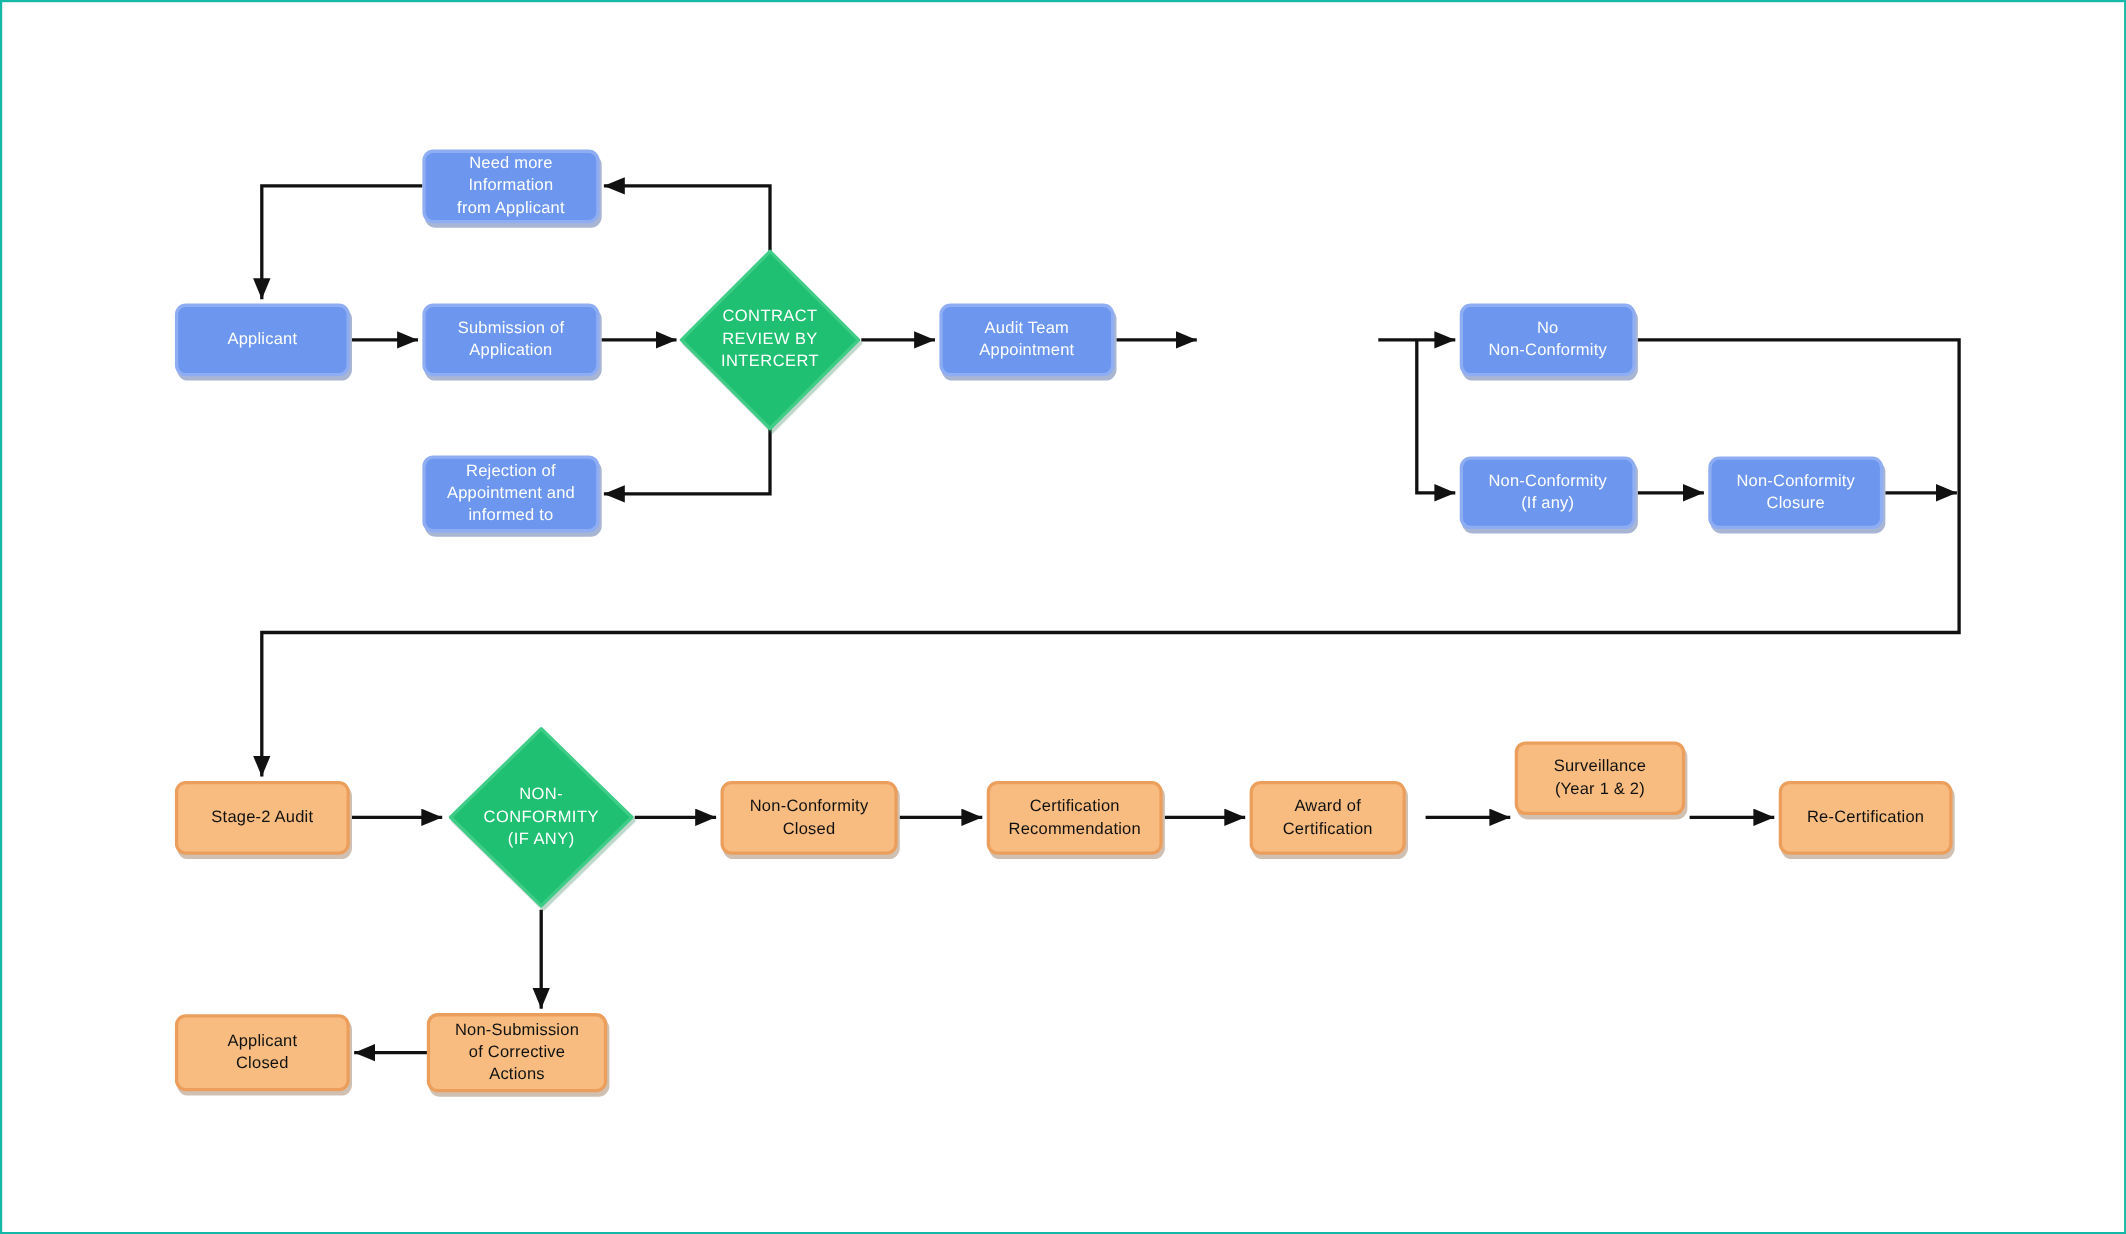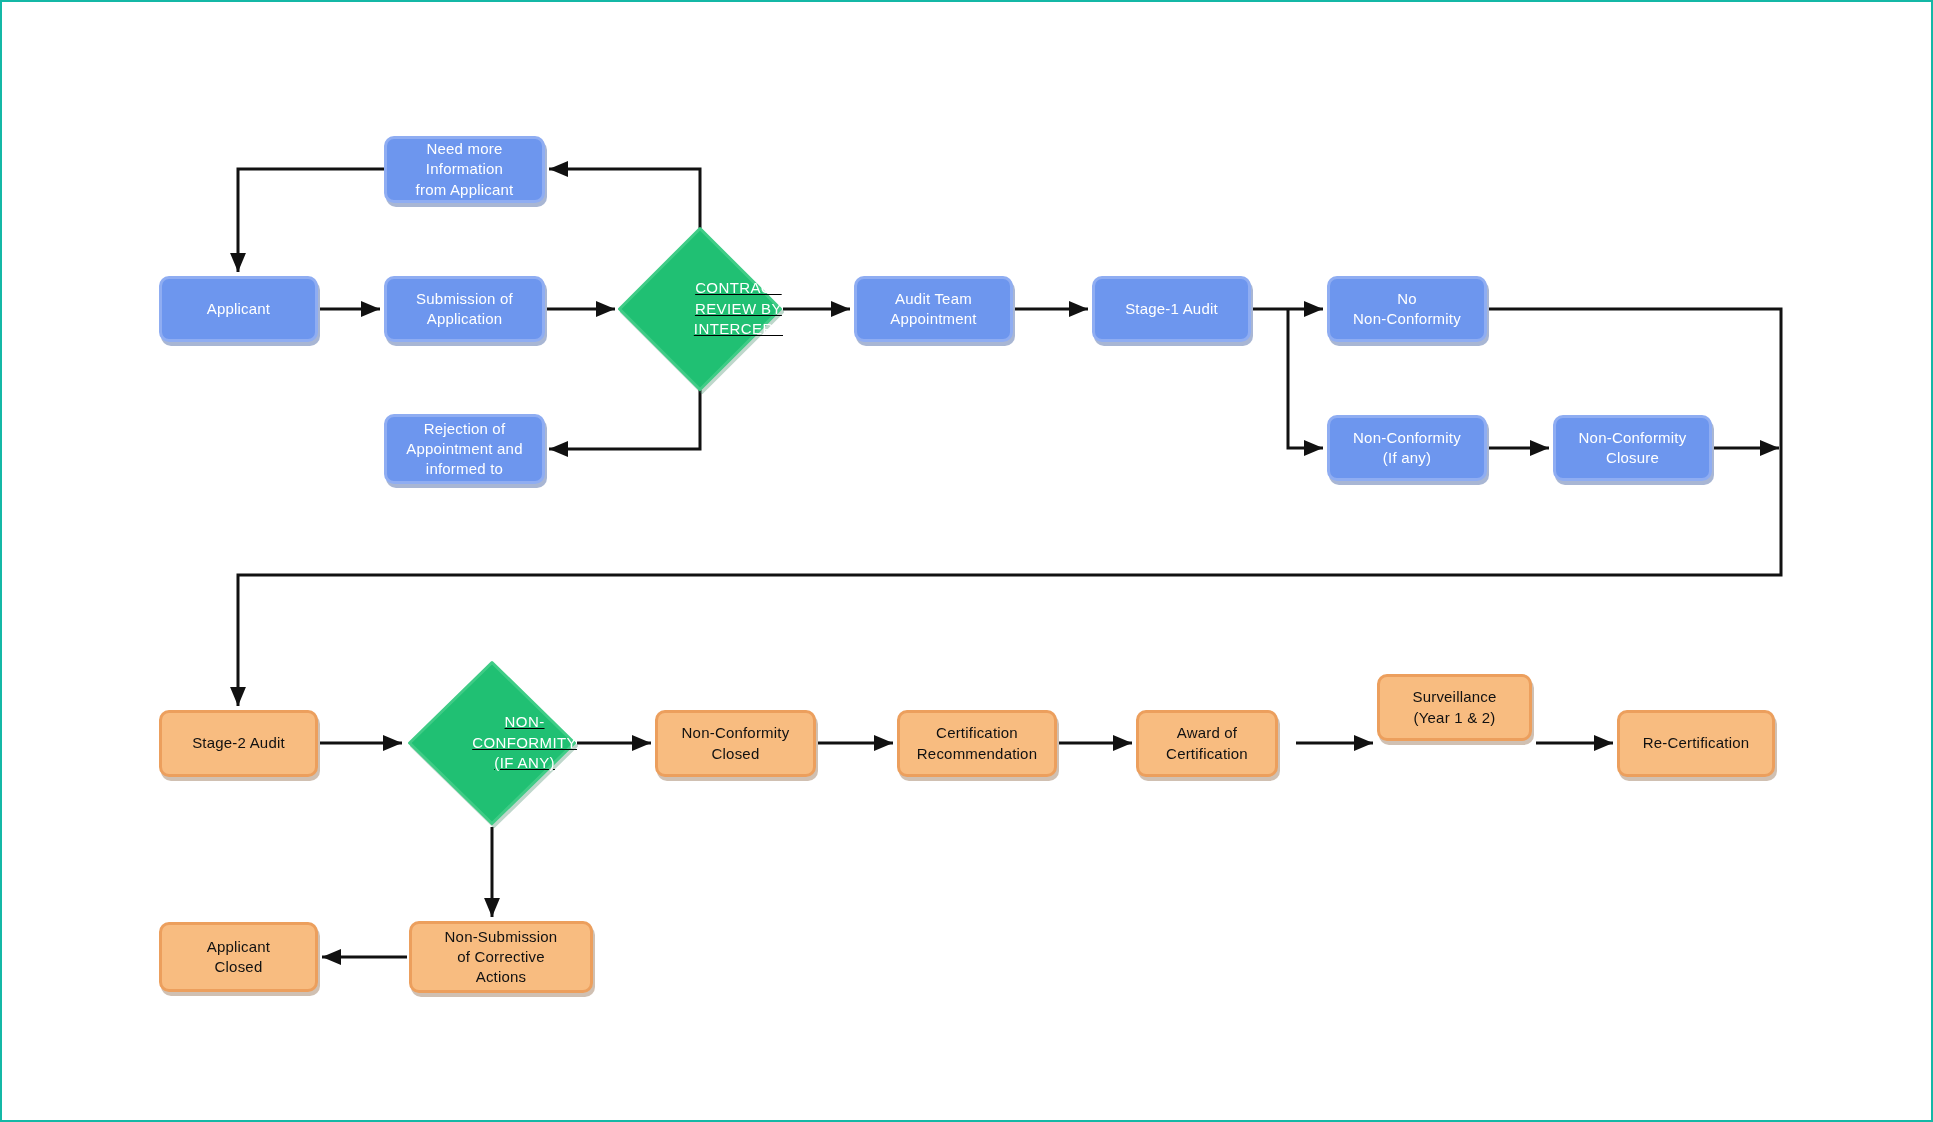--- a/index.html
+++ b/index.html
@@ -34,23 +34,22 @@
     color:#ffffff;
   }
   .node.orange{
     background:#F8BC80;
     border:3px solid #EC9F5D;
     box-shadow:2px 4px 0 rgba(150,115,85,.45);
     color:#111111;
   }
   .diamond{
     position:absolute;
-    display:flex;align-items:center;justify-content:flex-end;
+    display:flex;align-items:center;justify-content:center;
     text-align:center;
-    text-decoration:underline;
   }
   .diamond svg.dshape{
     position:absolute;inset:0;width:100%;height:100%;
     filter:drop-shadow(2px 3px 0 rgba(70,140,105,.35));
   }
   .diamond svg.dshape polygon{
     fill:#20C073;
     stroke:#3FCC86;
     stroke-width:3;
     stroke-linejoin:round;
@@ -127,23 +126,20 @@
     <span class="lbl">Applicant</span>
   </div>
   <div class="node blue" style="left:382px;top:274px;width:161px;height:66px">
     <span class="lbl">Submission of
 Application</span>
   </div>
   <div class="node blue" style="left:852px;top:274px;width:159px;height:66px">
     <span class="lbl">Audit Team
 Appointment</span>
   </div>
-  <div class="node blue" style="left:1090px;top:274px;width:159px;height:66px">
-    <span class="lbl">Stage-1 Audit</span>
-  </div>
   <div class="node blue" style="left:1325px;top:274px;width:160px;height:66px">
     <span class="lbl">No
 Non-Conformity</span>
   </div>
   <div class="node blue" style="left:382px;top:412px;width:161px;height:70px">
     <span class="lbl">Rejection of
 Appointment and
 informed to</span>
   </div>
   <div class="node blue" style="left:1325px;top:413px;width:160px;height:66px">
@@ -191,19 +187,19 @@
     <span class="lbl">Surveillance
 (Year 1 &amp; 2)</span>
   </div>
   <div class="node orange" style="left:1615px;top:708px;width:158px;height:67px">
     <span class="lbl">Re-Certification</span>
   </div>
   <div class="node orange" style="left:157px;top:920px;width:159px;height:70px">
     <span class="lbl">Applicant
 Closed</span>
   </div>
-  <div class="node orange" style="left:407px;top:919px;width:184px;height:72px">
+  <div class="node orange" style="left:386px;top:919px;width:164px;height:72px">
     <span class="lbl">Non-Submission
 of Corrective
 Actions</span>
   </div>
 
 </div>
 
 </body></html>

